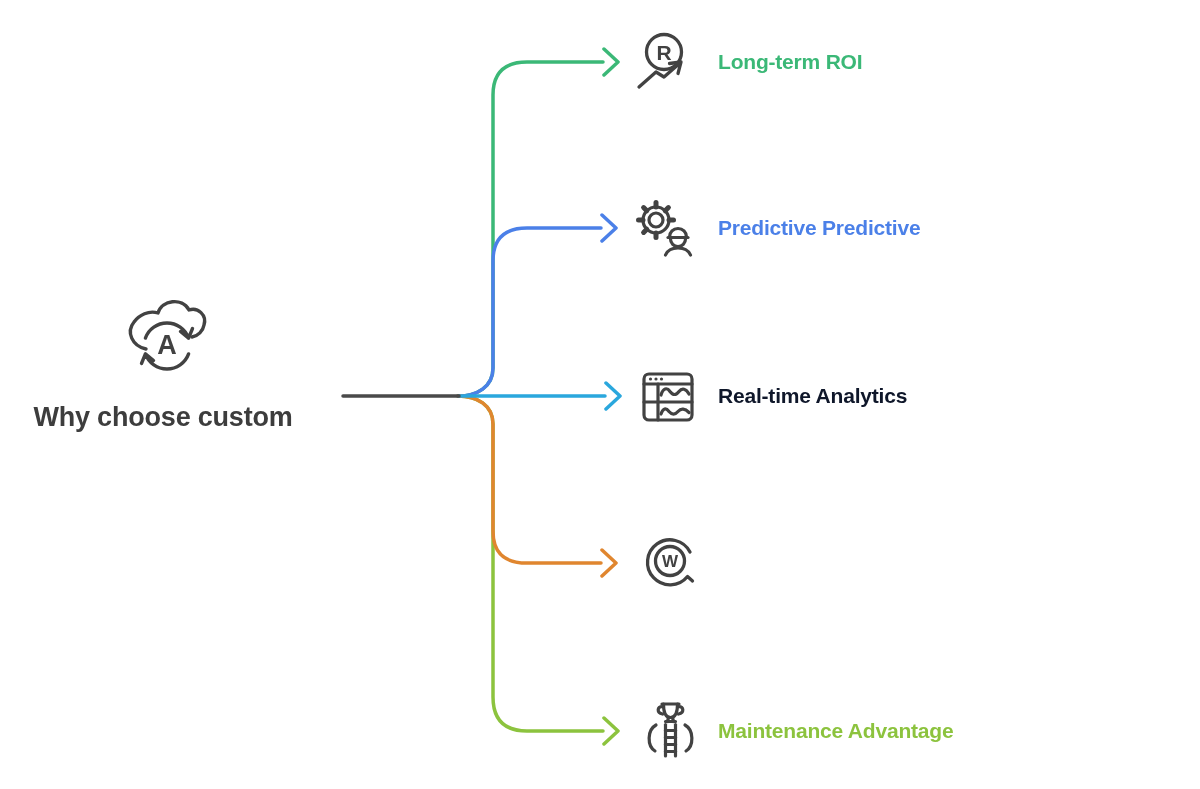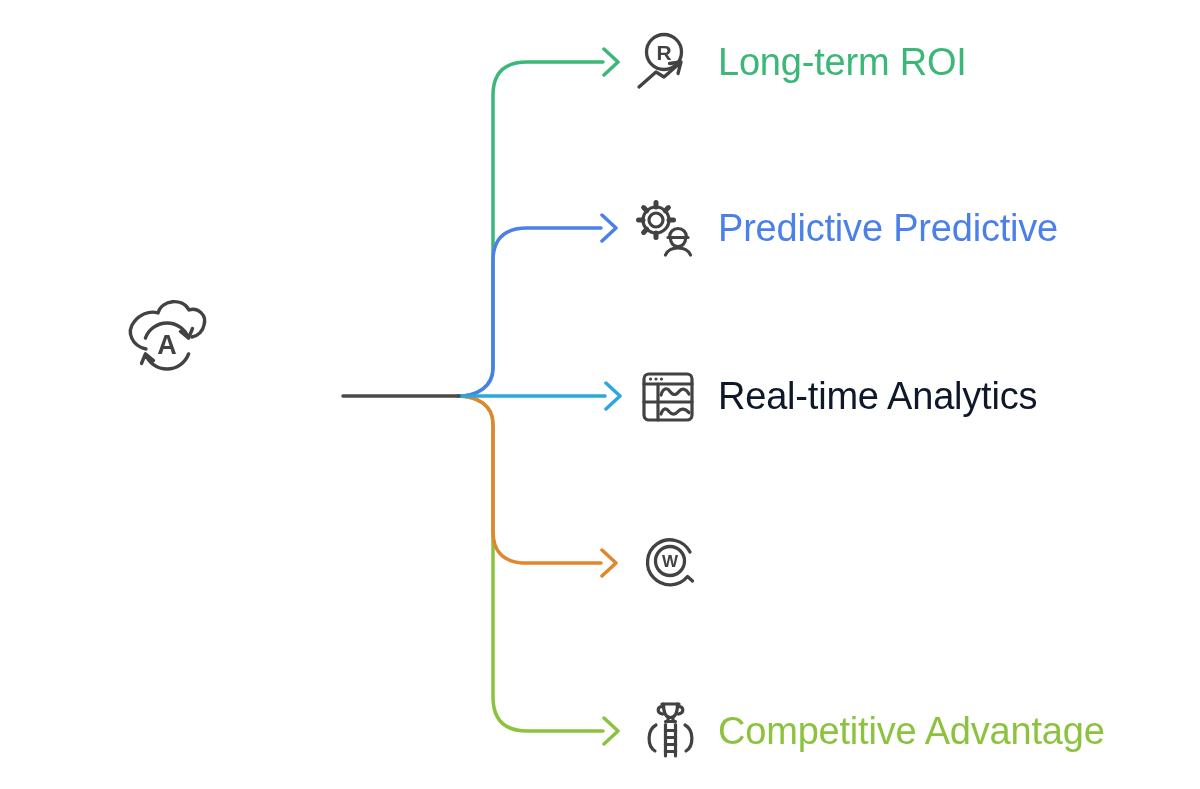--- a/index.html
+++ b/index.html
@@ -8,21 +8,21 @@
     font-family:"Liberation Sans","DejaVu Sans",sans-serif;
   }
   .connectors{position:absolute;left:0;top:0;width:1200px;height:789px;}
   .center-node{position:absolute;left:10px;top:399px;width:306px;text-align:center;}
   .center-title{
     font-size:27px;font-weight:bold;line-height:37px;letter-spacing:-0.2px;
   }
   .center-icon{position:absolute;left:115px;top:283px;}
   .branch-row{position:absolute;height:44px;display:flex;align-items:center;}
   .branch-label{
-    font-size:38px;font-weight:normal;letter-spacing:-0.2px;white-space:nowrap;
+    font-size:21px;font-weight:bold;letter-spacing:-0.2px;white-space:nowrap;
   }
   .branch-icon{position:absolute;}
   svg text{font-family:"Liberation Sans","DejaVu Sans",sans-serif;}
 </style>
 </head>
 <body>
 
 <div class="canvas">
 
   <svg class="connectors" viewBox="0 0 1200 789" fill="none" stroke-linecap="round" stroke-linejoin="round" stroke-width="3.5">
@@ -35,20 +35,21 @@
   </svg>
 
   <svg class="center-icon" width="100" height="100" viewBox="0 0 100 100" fill="none" stroke-linecap="round" stroke-linejoin="round" stroke-width="3.4" stroke="#424242">
     <path d="M31,66 C17,63 11,49 19,39 C24,32 34,27 43,30 C47,17 67,14 74,27 C83,24 92,32 89,42 C88,48 83,53 77,54"></path>
     <path d="M30.4,55.1 A23,23 0 0 1 73.6,55.1 M65.5,48.5 L73.6,55.1 L77.5,45.5"></path>
     <path d="M73.6,70.9 A23,23 0 0 1 30.4,70.9 M38.5,77.5 L30.4,70.9 L26.5,80.5"></path>
     <text x="52" y="64" font-size="27" font-weight="bold" text-anchor="middle" dominant-baseline="middle" stroke="none" fill="#424242">A</text>
   </svg>
   <div class="center-node">
     <div class="center-title" style="color: rgb(61, 61, 61);">
+      <div>Why choose custom</div>
     </div>
   </div>
 
   <svg class="branch-icon" style="left:627px;top:25px" width="74" height="74" viewBox="0 0 74 74" fill="none" stroke-linecap="round" stroke-linejoin="round" stroke-width="3.3" stroke="#424242">
     <circle cx="37" cy="27" r="17.5"></circle>
     <text x="37" y="29" font-size="21" font-weight="bold" text-anchor="middle" dominant-baseline="middle" stroke="none" fill="#424242">R</text>
     <path d="M12,62 L29,47 L37,52 L53,38 M42.5,38.5 L54,37 L51,48.5"></path>
   </svg>
   <div class="branch-row" style="left:718px;top:40px">
     <span class="branch-label" style="color: rgb(59, 184, 119);">Long-term ROI</span>
@@ -113,16 +114,16 @@
       <path d="M37.5,27.5 L37.5,59"></path>
       <path d="M27.5,33.5 L37.5,33.5"></path>
       <path d="M27.5,40.5 L37.5,40.5"></path>
       <path d="M27.5,47.5 L37.5,47.5"></path>
       <path d="M27.5,54.5 L37.5,54.5"></path>
     </g>
     <path d="M18,28 C9,33 9,49 17,54"></path>
     <path d="M47,28 C56,33 56,49 48,54"></path>
   </svg>
   <div class="branch-row" style="left:718px;top:709px">
-    <span class="branch-label" style="color: rgb(140, 195, 62);">Competitive Advantage</span>
+    <span class="branch-label" style="color: rgb(140, 195, 62);">Maintenance Advantage</span>
   </div>
 
 </div>
 
 </body></html>

